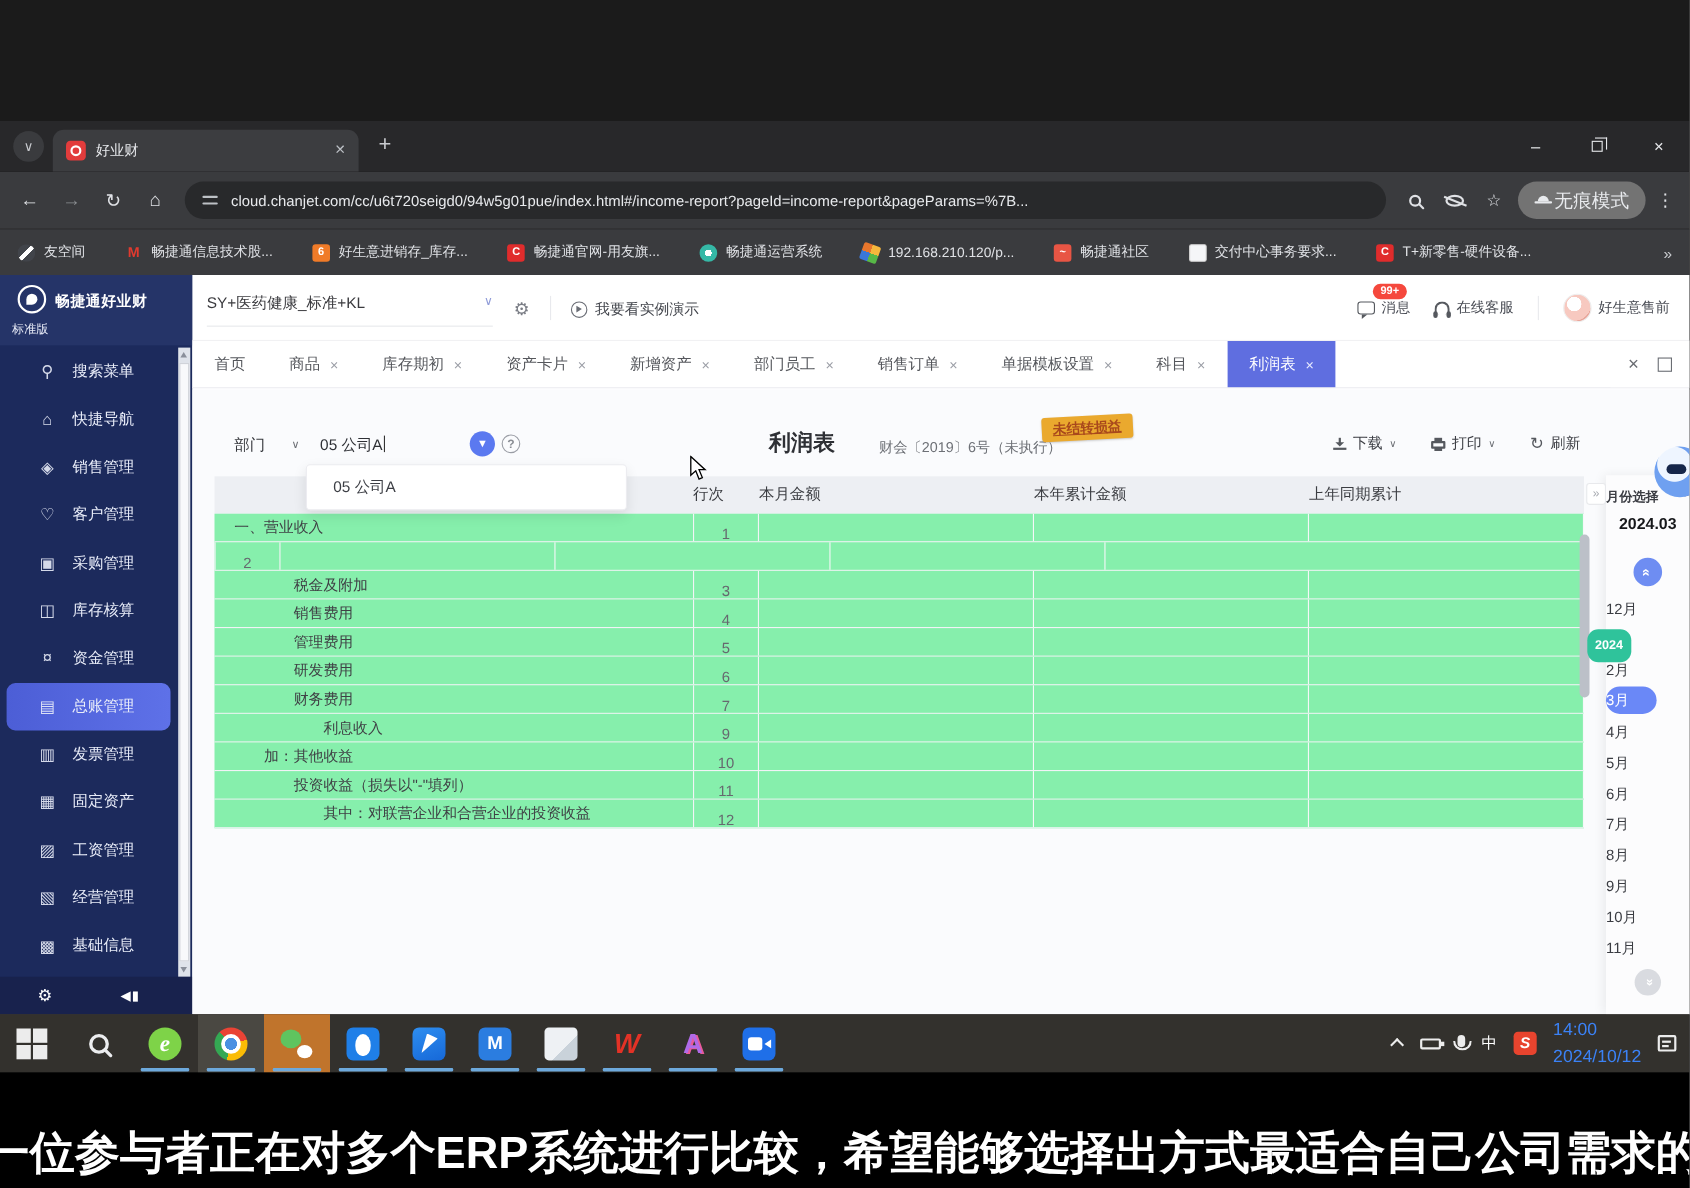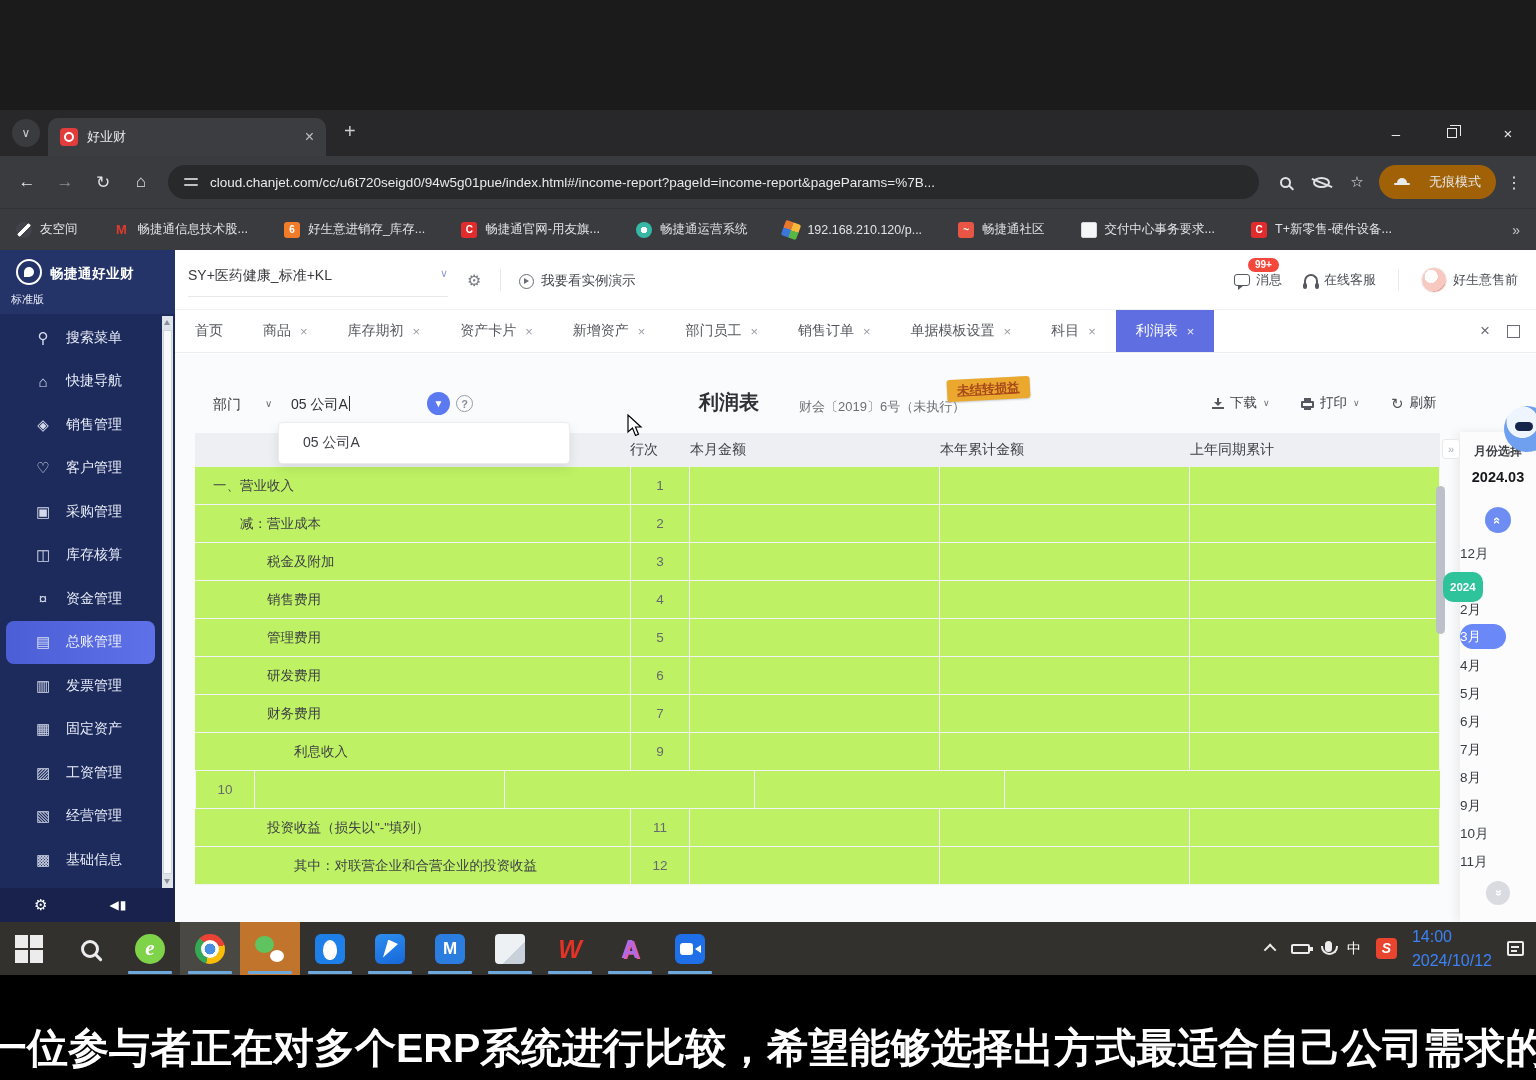--- a/index.html
+++ b/index.html
@@ -27,21 +27,21 @@
 .urlbar{flex:1;height:34px;margin:0 8px;background:#28292b;border-radius:17px;display:flex;align-items:center;padding:0 16px;overflow:hidden}
 .tune-icon{width:14px;height:12px;position:relative;margin-right:12px;flex:0 0 auto}
 .tune-icon::before{content:"";position:absolute;left:0;right:0;top:2px;height:2px;background:#bdc1c6;border-radius:1px}
 .tune-icon::after{content:"";position:absolute;left:0;right:0;bottom:2px;height:2px;background:#bdc1c6;border-radius:1px}
 .url-text{font-size:13.5px;color:#e8eaed;white-space:nowrap;overflow:hidden}
 .ub-ic{width:36px;display:flex;align-items:center;justify-content:center;color:#dfe1e5;font-size:15px}
 .mag{width:11px;height:11px;border:2px solid #dfe1e5;border-radius:50%;position:relative;display:block}
 .mag::after{content:"";position:absolute;width:2px;height:7px;background:#dfe1e5;right:-3px;bottom:-5px;transform:rotate(-45deg);border-radius:1px}
 .eyeoff{width:17px;height:11px;border:2px solid #dfe1e5;border-radius:50%;position:relative;display:block}
 .eyeoff::after{content:"";position:absolute;left:-4px;top:3px;width:22px;height:2px;background:#dfe1e5;transform:rotate(22deg)}
-.incognito-chip{height:34px;padding:0 15px;border-radius:17px;background:#a16207;display:flex;align-items:center;gap:19px;color:#e8eaed;font-size:13px;margin:0 4px}
+.incognito-chip{height:34px;padding:0 15px;border-radius:17px;background:#737373;display:flex;align-items:center;gap:2px;color:#e8eaed;font-size:17px;margin:0 4px}
 .spy{width:16px;height:9px;position:relative;display:block}
 .spy::before{content:"";position:absolute;left:3px;top:0;width:10px;height:5px;background:#e8eaed;border-radius:5px 5px 0 0}
 .spy::after{content:"";position:absolute;left:0;top:5px;width:16px;height:2px;background:#e8eaed;border-radius:1px}
 .menu-dots{width:28px;text-align:center;color:#dfe1e5;font-size:16px}
 .bookmarks{height:42px;background:#3a3b3e;border-top:1px solid #323336;display:flex;align-items:center;padding:0 16px;gap:36px}
 .bookmark{display:flex;align-items:center;gap:8px;color:#e0e2e6;font-size:12.5px;white-space:nowrap}
 .bm-icon{width:16px;height:16px;border-radius:3px;position:relative;display:flex;align-items:center;justify-content:center;font-size:10px;font-weight:bold;color:#fff;flex:0 0 auto}
 .bookmark[data-i="0"] .bm-icon{background:linear-gradient(135deg,transparent 42%,#fff 42% 58%,transparent 58%),#41444a;border-radius:50%}
 .bookmark[data-i="1"] .bm-icon{color:#e03a2f;font-size:13px}
 .bookmark[data-i="1"] .bm-icon::after{content:"M"}
@@ -123,33 +123,33 @@
 .pric{width:13px;height:7px;border:2px solid #55585e;border-radius:1px;position:relative;margin-top:2px}
 .pric::before{content:"";position:absolute;top:-5px;left:1px;width:7px;height:3px;background:#55585e}
 .pric::after{content:"";position:absolute;bottom:-4px;left:1px;width:7px;height:3px;background:#55585e}
 .rfic{font-size:15px;color:#55585e;line-height:1}
 .tbl{position:absolute;left:20px;top:79px;width:1245px}
 .thead{display:flex;height:34px;background:#edeff3;align-items:center}
 .th{font-size:14px;color:#3b3d42;text-align:left}
 .c-item{width:435px}
 .c-line{width:60px}
 .c-v{width:250px}
-.trow{display:flex;height:38px;background:#bef264;border-bottom:1px solid #f1f3f6;align-items:center}
+.trow{display:flex;height:26px;background:#86efac;border-bottom:1px solid #f1f3f6;align-items:center}
 .trow .c-item{padding-left:calc(18px + var(--ind,0)*27px);font-size:13.5px;color:#3f4145;text-align:left;white-space:nowrap}
 .trow .c-line{text-align:center;font-size:13.5px;color:#66696f;border-left:1px solid #f3f4f7;border-right:1px solid #f3f4f7;height:100%;line-height:38px}
 .trow .c-v{height:100%;border-right:1px solid #f6f7f9}
 .dd-panel{position:absolute;left:103px;top:68px;width:292px;height:42px;background:#fff;border:1px solid #ececf0;border-radius:4px;box-shadow:0 5px 12px rgba(0,0,0,.09);z-index:5;display:flex;align-items:center;padding-left:24px;font-size:14px;color:#3c3e44}
 .v-scroll{position:absolute;left:1261px;top:132px;width:9px;height:148px;background:#bcc0c8;border-radius:5px}
 .cursor{position:absolute;left:452px;top:60px;z-index:9}
 
 .monthpanel{position:absolute;right:0;top:182px;bottom:0;width:76px;background:#fcfcfd;box-shadow:-3px 0 10px rgba(0,0,0,.07)}
 .mp-collapse{position:absolute;left:-18px;top:7px;width:18px;height:20px;background:#fff;border:1px solid #e8e9ec;border-radius:3px;color:#a6a9b0;font-size:11px;text-align:center;line-height:18px}
 .robot{position:absolute;right:-14px;top:-26px;width:46px;height:46px;border-radius:50%;background:radial-gradient(circle at 40% 35%,#eef5ff 0 38%,#6fa0f0 40% 75%,#2d5fc0 76%)}
 .robot::after{content:"";position:absolute;left:11px;top:16px;width:18px;height:9px;background:#16264a;border-radius:5px}
-.mp-title{margin-top:11px;text-align:center;font-size:12px;font-weight:bold;color:#3c3e44}
+.mp-title{margin-top:11px;text-align:left;font-size:12px;font-weight:bold;color:#3c3e44}
 .mp-cur{margin-top:9px;text-align:center;font-size:14.5px;font-weight:bold;color:#17181b}
 .mp-up{width:26px;height:26px;margin:22px auto 7px;border-radius:50%;background:#6e8df2;color:#fff;display:flex;align-items:center;justify-content:center}
 .mp-up span{transform:rotate(90deg);font-size:13px;font-weight:bold}
 .month{position:relative;height:28px;line-height:28px;font-size:13.5px;color:#3a3c42;font-weight:500}
 .month.selected{line-height:25px}
 .month.selected .m-label{display:inline-block;width:46px;height:25px;background:#6a88f7;color:#fff;border-radius:13px}
 .year-badge{position:absolute;left:-17px;top:4px;background:#2fc39b;color:#fff;font-size:11.5px;font-weight:bold;padding:1px 7px;border-radius:10px}
 .year-badge:empty{display:none}
 .mp-down{width:24px;height:24px;margin:5px auto;border-radius:50%;background:#d9dbe0;color:#fff;display:flex;align-items:center;justify-content:center}
 .mp-down span{transform:rotate(-90deg);font-size:12px;font-weight:bold}
@@ -503,21 +503,20 @@
 
             <div class="trow" data-i="0" style="--ind: 0;">
               <span class="c-item">一、营业收入</span>
               <span class="c-line">1</span>
               <span class="c-v"></span>
               <span class="c-v"></span>
               <span class="c-v"></span>
             </div>
 
             <div class="trow" data-i="1" style="--ind: 1;">
-              <span class="c-item">减：营业成本</span>
               <span class="c-line">2</span>
               <span class="c-v"></span>
               <span class="c-v"></span>
               <span class="c-v"></span>
             </div>
 
             <div class="trow" data-i="2" style="--ind: 2;">
               <span class="c-item">税金及附加</span>
               <span class="c-line">3</span>
               <span class="c-v"></span>
@@ -560,20 +559,21 @@
 
             <div class="trow" data-i="8" style="--ind: 3;">
               <span class="c-item">利息收入</span>
               <span class="c-line">9</span>
               <span class="c-v"></span>
               <span class="c-v"></span>
               <span class="c-v"></span>
             </div>
 
             <div class="trow" data-i="9" style="--ind: 1;">
+              <span class="c-item">加：其他收益</span>
               <span class="c-line">10</span>
               <span class="c-v"></span>
               <span class="c-v"></span>
               <span class="c-v"></span>
             </div>
 
             <div class="trow" data-i="10" style="--ind: 2;">
               <span class="c-item">投资收益（损失以"-"填列）</span>
               <span class="c-line">11</span>
               <span class="c-v"></span>

